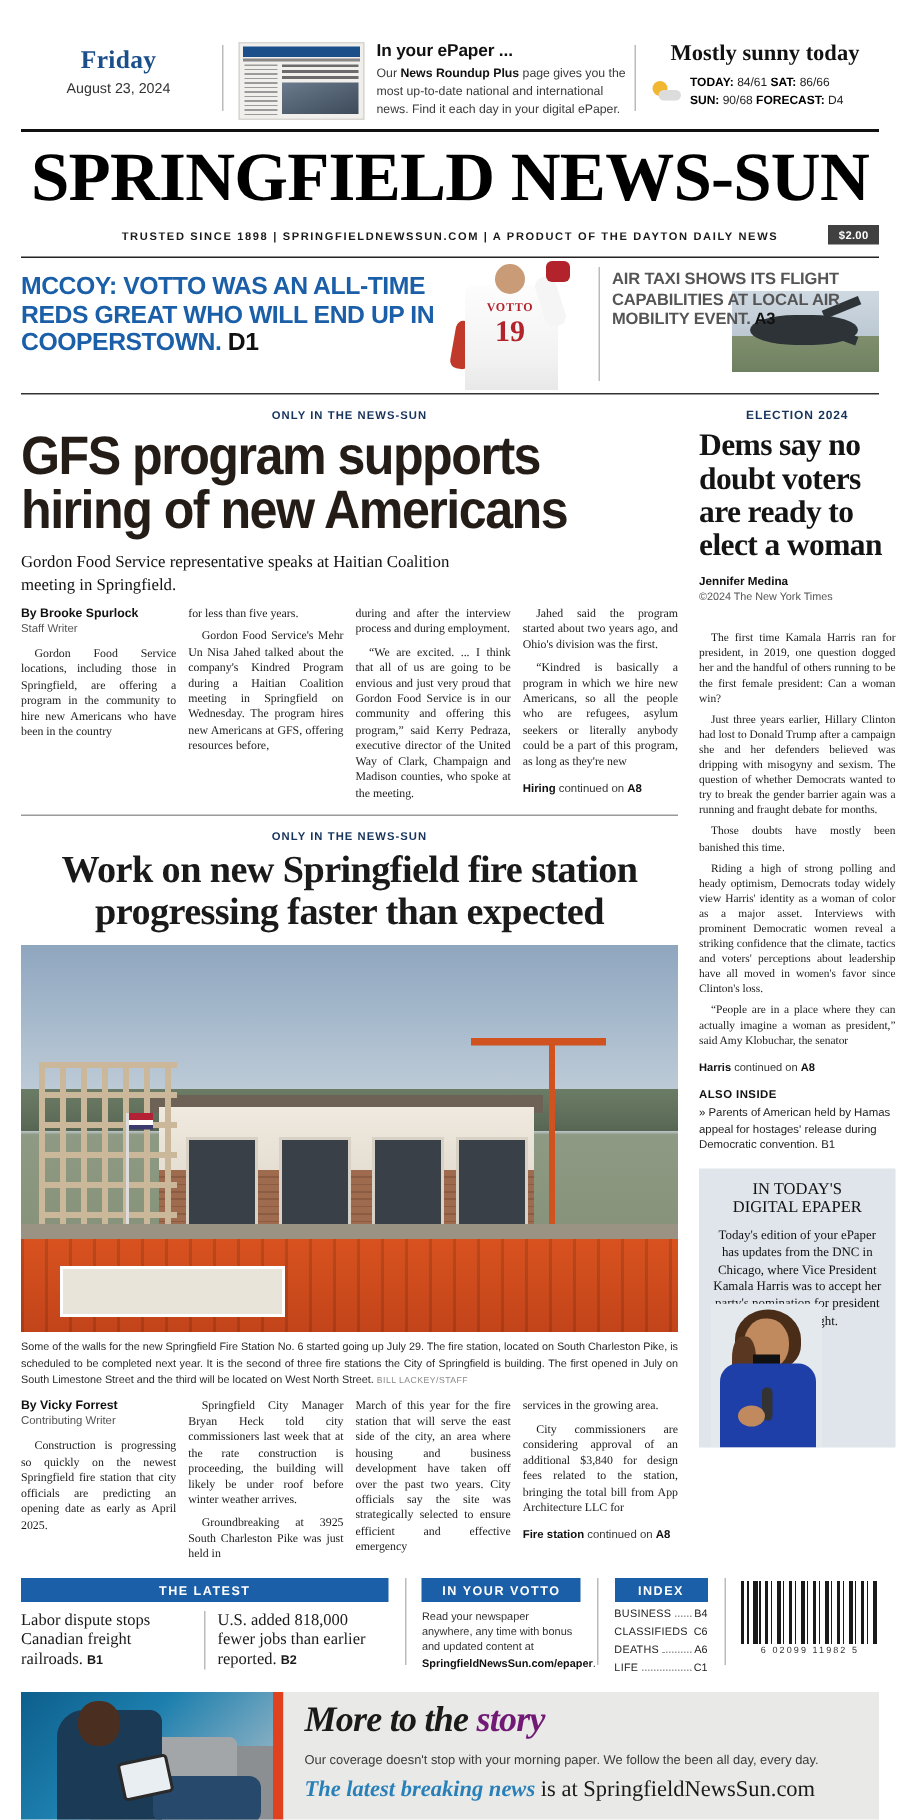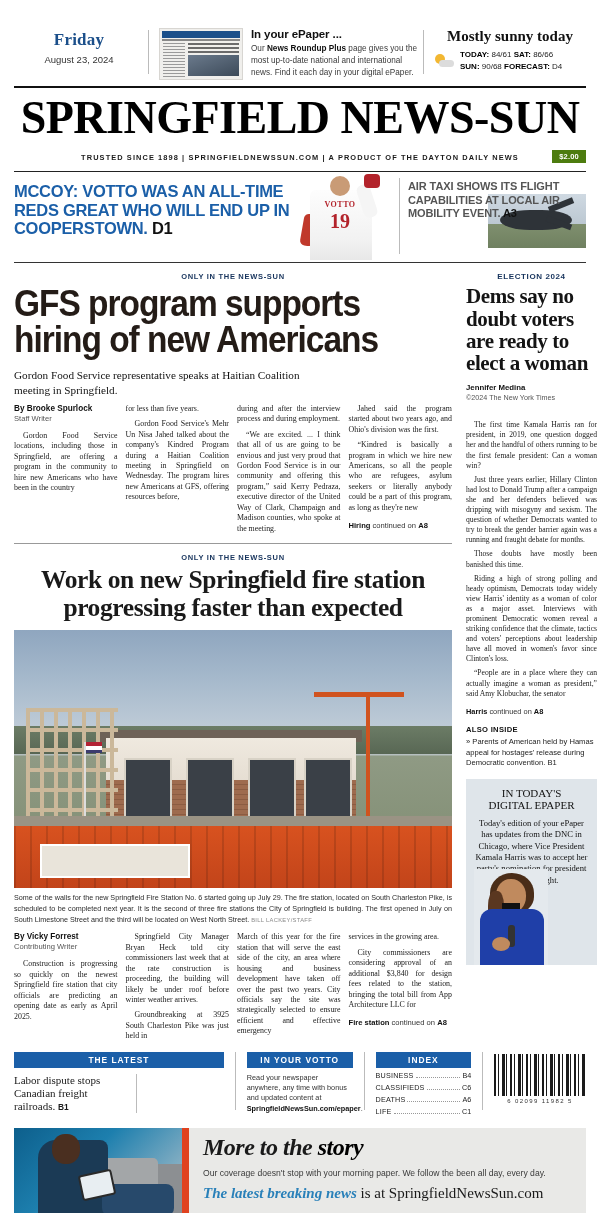--- a/index.html
+++ b/index.html
@@ -48,21 +48,21 @@
   
   .masthead { text-align: center; padding: 6px 0 2px 0; }
   .masthead h1 {
     font-family: "Liberation Serif", serif;
     font-weight: bold; font-size: 46px; letter-spacing: -0.5px;
     color: #000; line-height: 1.05;
   }
   .tagline-row { position: relative; margin-top: 9px; padding: 0 14px; }
   .tagline { font-family: "Liberation Sans", sans-serif; font-size: 7.4px; font-weight: bold;
       letter-spacing: 1.1px; color: #1a1a1a; text-align: center; }
-  .price { position: absolute; right: 14px; top: -3px; background: #4d7c0f; color: #fff;
+  .price { position: absolute; right: 14px; top: -3px; background: #404040; color: #fff;
       font-family: "Liberation Sans", sans-serif; font-size: 7.5px; font-weight: bold;
       padding: 2px 7px; letter-spacing: .2px; }
   .rule-thin { height: 1px; background: #222; margin: 9px 14px 0 14px; }
 
   
   .promo { display: flex; margin: 0 14px; height: 88px; position: relative; overflow: hidden; }
   .promo-left { width: 300px; padding-top: 10px; position: relative; z-index: 2; }
   .promo-left .ptxt {
     font-family: "Liberation Sans", sans-serif; font-weight: bold; font-size: 16.5px;
     line-height: 1.12; color: #1b5fa8; letter-spacing: -.3px;
@@ -230,21 +230,21 @@
   .adp-cush { position: absolute; left: 84px; top: 30px; width: 60px; height: 36px; background: #a3a6a8; border-radius: 5px; }
   .adp-person { position: absolute; left: 24px; top: 12px; width: 70px; height: 76px; background: #1b3a55; border-radius: 18px 8px 0 0; }
   .adp-head { position: absolute; left: 38px; top: 6px; width: 28px; height: 30px; border-radius: 46%; background: #4a2f20; }
   .adp-tablet { position: absolute; left: 66px; top: 44px; width: 34px; height: 26px; background: #e8eef2;
       border: 2px solid #2a2a2a; border-radius: 3px; transform: rotate(-12deg); }
   .adp-jeans { position: absolute; left: 88px; top: 56px; width: 72px; height: 32px; background: #27496b; border-radius: 8px; }
   .ad-redbar { width: 7px; background: #e0421f; }
   .ad-body { flex: 1; background: #e9e9e7; padding: 6px 0 0 14px; position: relative; }
   .ad-t1 { font-family: "Liberation Serif", serif; font-weight: bold; font-style: italic;
       font-size: 24px; color: #1a1a1a; letter-spacing: -.5px; }
-  .ad-t1 .blue { color: #000000; margin-top: 28px; }
+  .ad-t1 .blue { color: #701a75; margin-top: 28px; }
   .ad-t2 { font-family: "Liberation Sans", sans-serif; font-size: 8.6px; color: #3a3a3a; margin-top: 7px; }
   .ad-t3 { margin-top: 7px; font-family: "Liberation Serif", serif; font-size: 15px; color: #1a1a1a; }
   .ad-t3 .ital { font-style: italic; font-weight: bold; color: #2980b9; }
 </style>
 </head>
 <body>
 
 <div class="page">
 
   <div class="topstrip">
@@ -461,20 +461,21 @@
       </div>
     </div>
   </div>
 
   <div class="botbar">
     <div class="bb-latest">
       <div class="bb-hdr">THE LATEST</div>
       <div class="bb-latest-row">
         <div class="bb-item"><span>Labor dispute stops Canadian freight railroads.</span> <b>B1</b></div>
         <div class="bb-sep"></div>
+        <div class="bb-item"><span>U.S. added 818,000 fewer jobs than earlier reported.</span> <b>B2</b></div>
       </div>
     </div>
     <div class="bb-sep" style="height:58px"></div>
     <div class="bb-ep">
       <div class="bb-hdr">IN YOUR VOTTO</div>
       <div class="bb-ep-body"><span>Read your newspaper anywhere, any time with bonus and updated content at </span><b>SpringfieldNewsSun.com/epaper</b><span>.</span></div>
     </div>
     <div class="bb-sep" style="height:58px"></div>
     <div class="bb-index">
       <div class="bb-hdr">INDEX</div>

